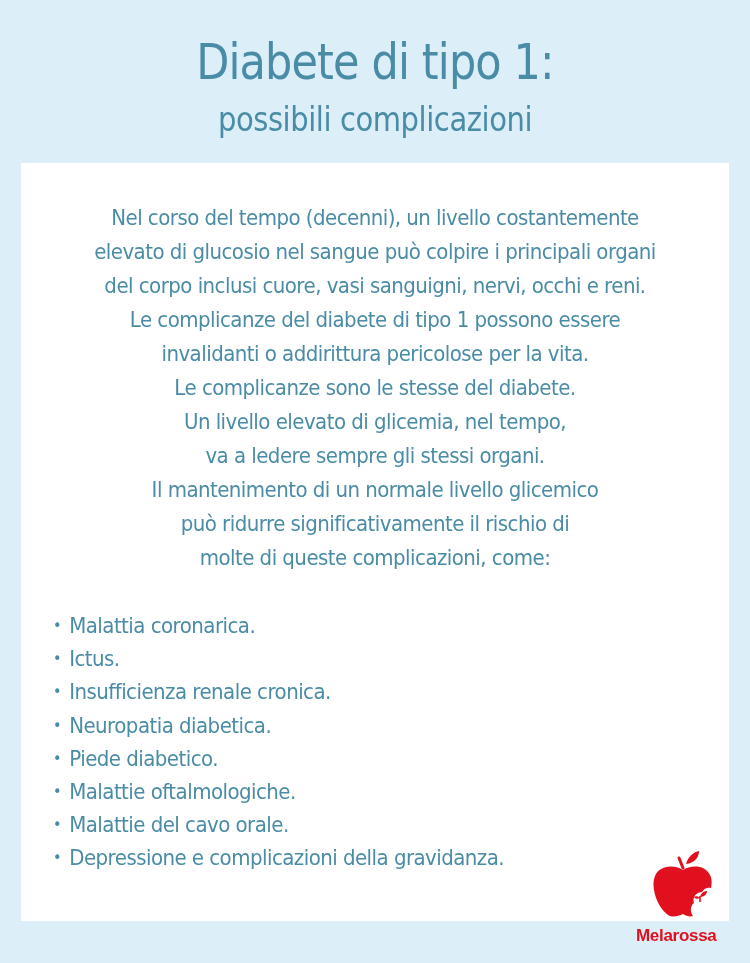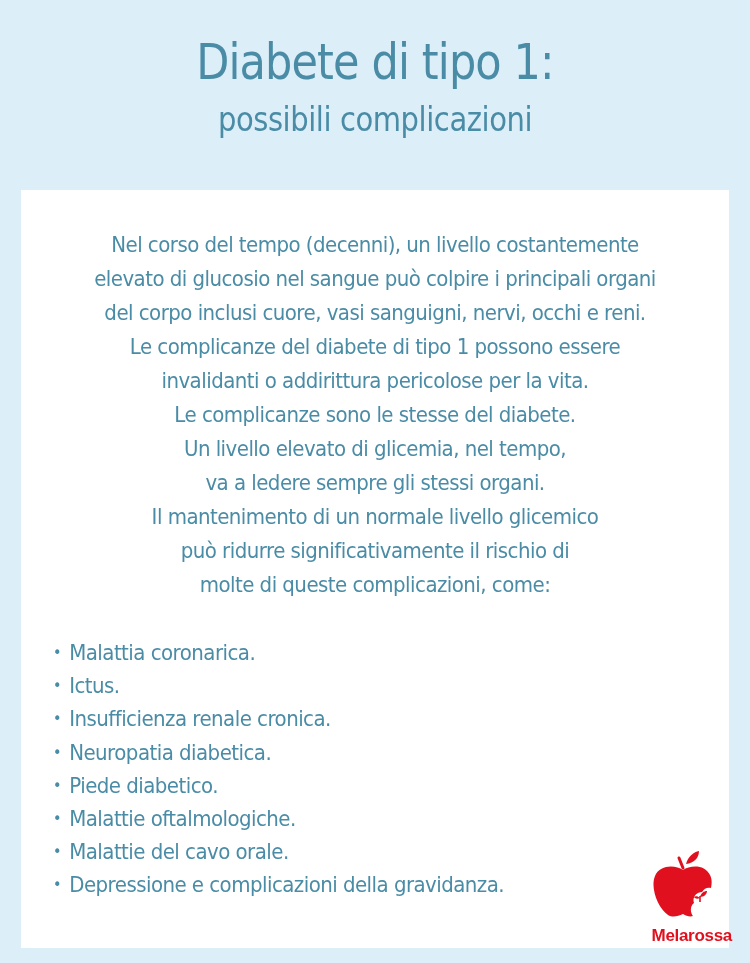--- a/index.html
+++ b/index.html
@@ -25,21 +25,20 @@
     font-family: "DejaVu Sans", sans-serif;
     font-size: 33px; line-height: 40px;
     letter-spacing: -0.5px;
     transform: scaleX(0.88); transform-origin: center;
     color: #4a8ca6;
   }
   .panel {
     position: absolute; left: 21px; top: 163px;
     width: 708px; height: 758px;
     background: #ffffff;
-    margin-top: 27px;
   }
   .intro {
     position: absolute; left: 0; top: 38px; width: 708px;
     text-align: center;
     font-size: 22px; line-height: 34px;
     letter-spacing: -0.6px;
   }
   .intro .line {
     display: block; white-space: nowrap;
     transform: scaleX(0.9); transform-origin: center;
@@ -53,21 +52,21 @@
   .list li {
     white-space: nowrap;
     transform: scaleX(0.9); transform-origin: left center;
   }
   .list .bullet { display: inline-block; width: 18px; font-size: 16px; vertical-align: 2px; }
   .logo-apple {
     position: absolute; left: 652px; top: 850px; width: 62px; height: 68px;
   }
   .brand {
     position: absolute; left: 636px; top: 926px; width: 96px;
-    text-align: right;
+    text-align: left;
     font-family: "Liberation Sans", sans-serif;
     font-weight: bold; font-size: 17px; letter-spacing: -0.3px;
     color: #e0101e;
   }
 </style>
 </head>
 <body>
 
 <div class="title">Diabete di tipo 1:</div>
 <div class="subtitle">possibili complicazioni</div>

